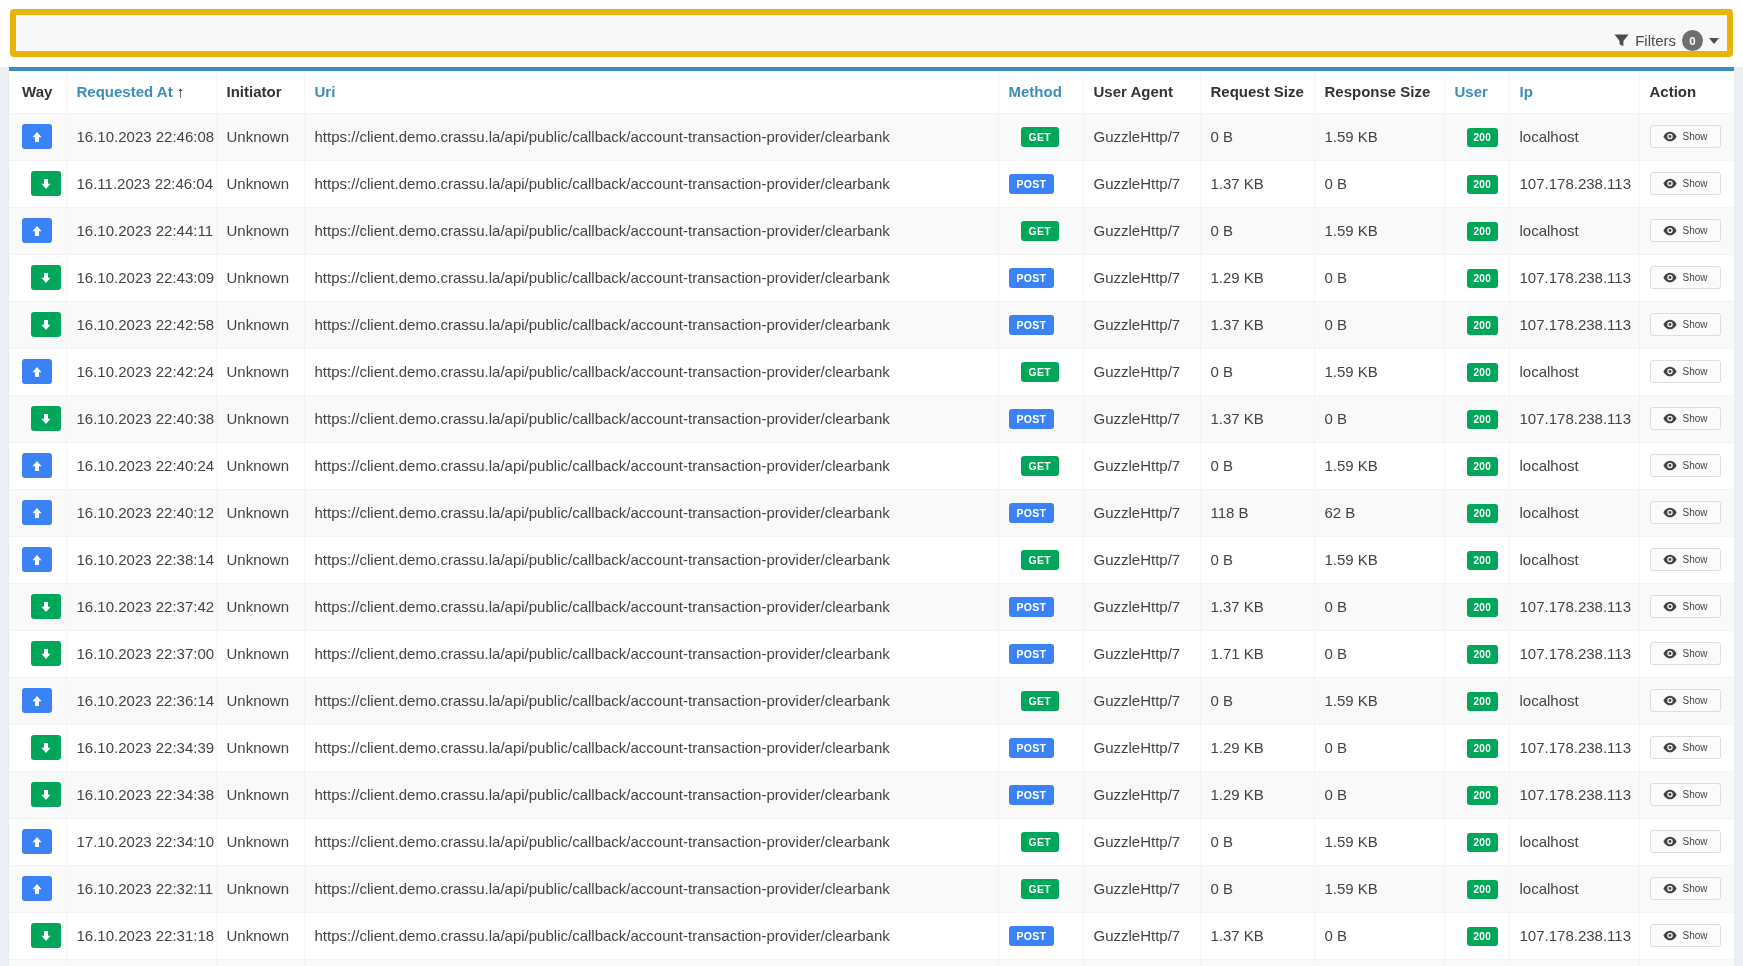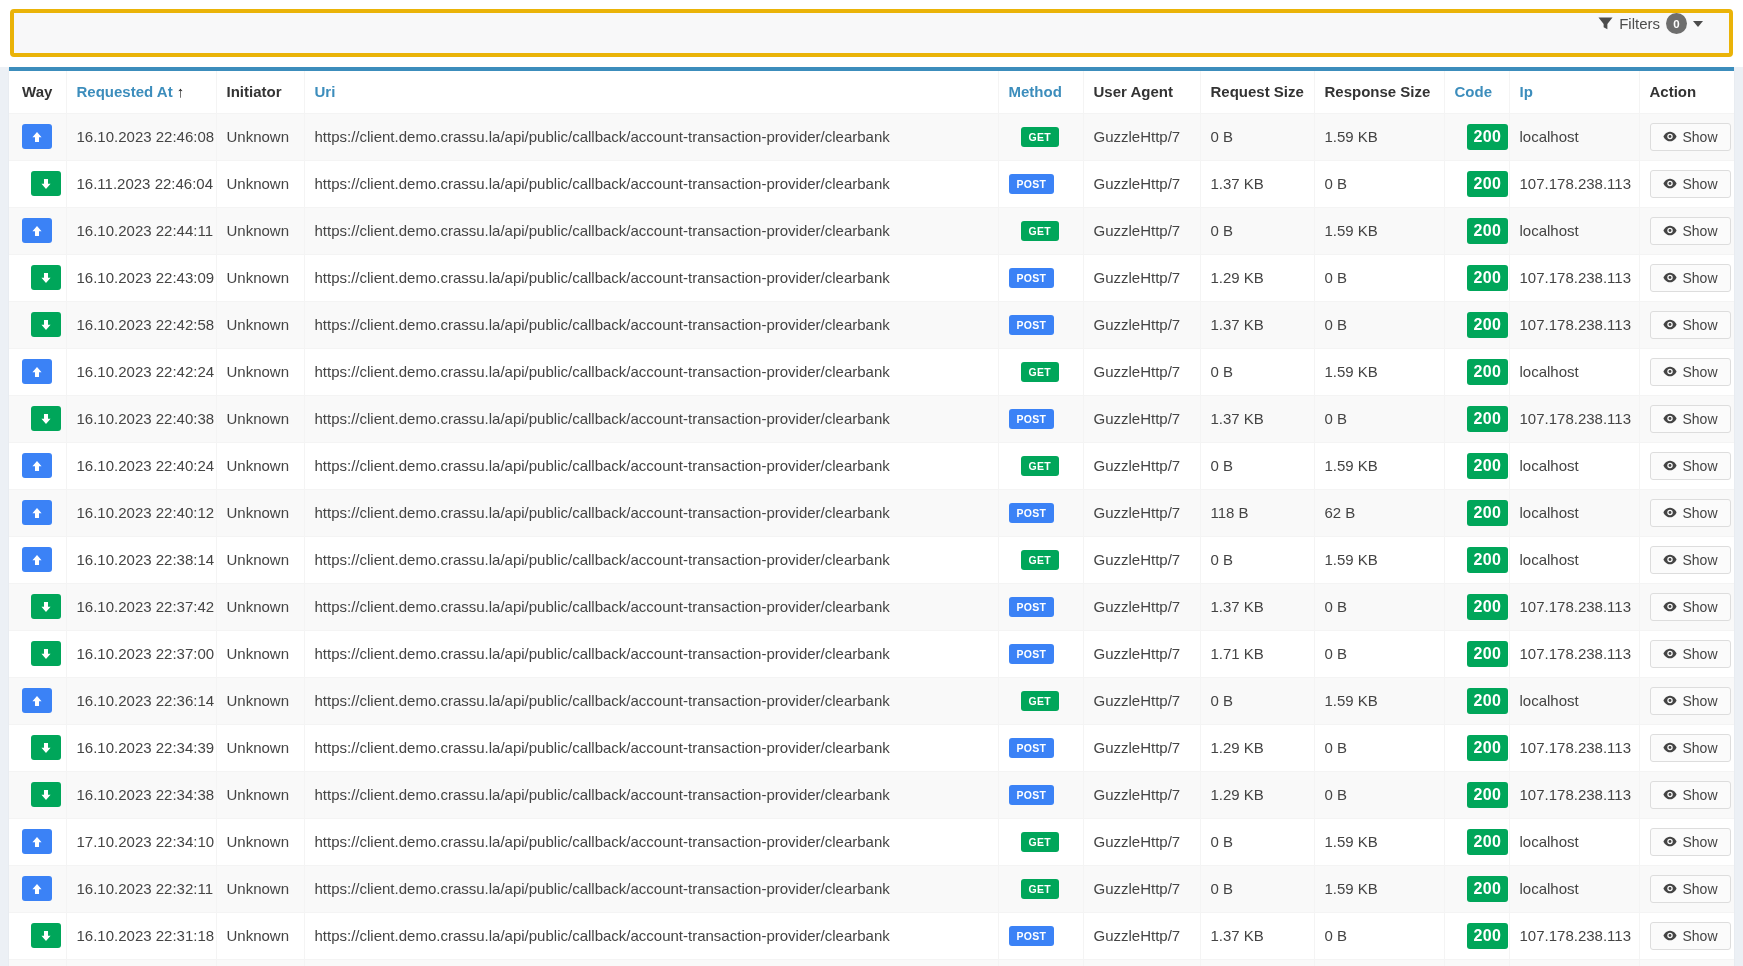--- a/index.html
+++ b/index.html
@@ -9,26 +9,26 @@
     background: #ffffff;
     font-family: "Liberation Sans", "DejaVu Sans", sans-serif;
     color: #444;
   }
 
   
   .top-area { background: #fff; padding: 9px 10px 10px 10px; }
   .filter-card {
     height: 48px;
     background: #f8f8f9;
-    border: 4px solid #eab308;
+    border: 6px solid #eab308;
     border-radius: 4px;
     display: flex;
-    align-items: flex-start;
+    align-items: flex-end;
     justify-content: flex-end;
-    padding: 0 26px;
+    padding: 0 8px;
   }
   .filters-toggle {
     display: inline-flex;
     align-items: center;
     gap: 6px;
     cursor: pointer;
     color: #4c4c4c;
     font-size: 15px;
   }
   .filters-toggle svg { display: block; }
@@ -95,32 +95,32 @@
   
   .method-badge, .code-badge {
     display: inline-block;
     color: #fff;
     font-weight: bold;
     font-size: 10.5px;
     padding: 4px 8px;
     border-radius: 3px;
     letter-spacing: .3px;
   }
-  .code-badge { font-size: 16px; padding: 4px 7px; }
+  .code-badge { font-size: 10px; padding: 4px 7px; }
 
   
   .show-btn {
     display: inline-flex;
     align-items: center;
     gap: 6px;
     background: #fbfbfb;
     border: 1px solid #ddd;
     border-radius: 3px;
     color: #444;
-    font-size: 14px;
+    font-size: 10px;
     font-family: inherit;
     padding: 5px 12px;
     cursor: pointer;
   }
   .show-btn svg { display: block; }
 
   .partial-row { height: 7px; }
   .partial-row td { padding: 0; height: 7px; }
 </style>
 </head>
@@ -160,21 +160,21 @@
       <thead>
         <tr>
             <th><span>Way</span></th>
             <th class="sortable"><span>Requested At</span><span class="sort-arrow">↑</span></th>
             <th><span>Initiator</span></th>
             <th class="sortable"><span>Uri</span></th>
             <th class="sortable"><span>Method</span></th>
             <th><span>User Agent</span></th>
             <th><span>Request Size</span></th>
             <th><span>Response Size</span></th>
-            <th class="sortable"><span>Code</span></th>
+            <th class="sortable"><span>User</span></th>
             <th class="sortable"><span>Ip</span></th>
             <th><span>Action</span></th>
           </tr>
       </thead>
       <tbody>
           <tr>
     <td>
       <span class="way-badge badge-orange">
         <svg width="14" height="14" viewBox="0 0 16 16" style="display: block;">
           <path d="M8 2.2 L13.2 8.4 H10.3 V13.8 H5.7 V8.4 H2.8 Z" fill="#ffffff"></path>

